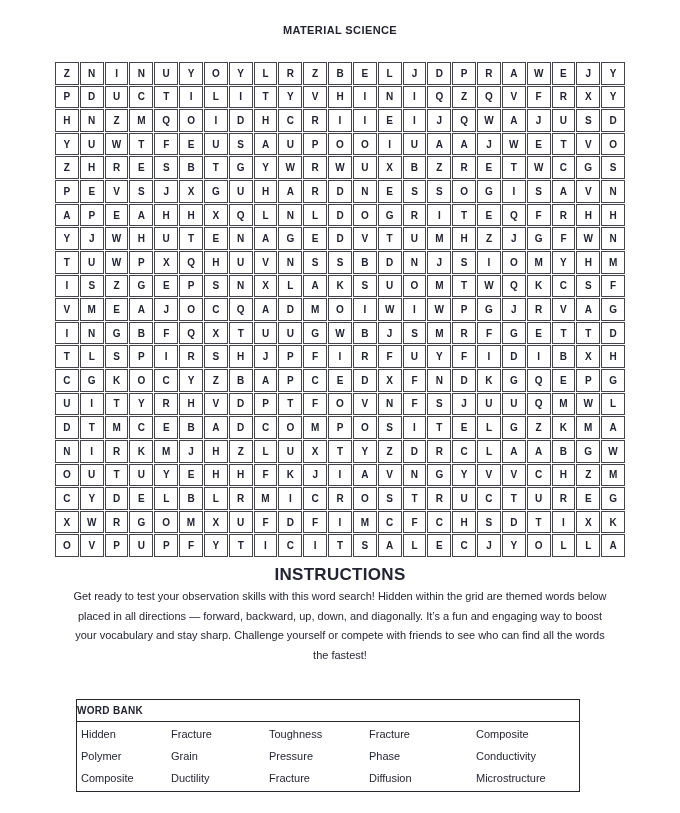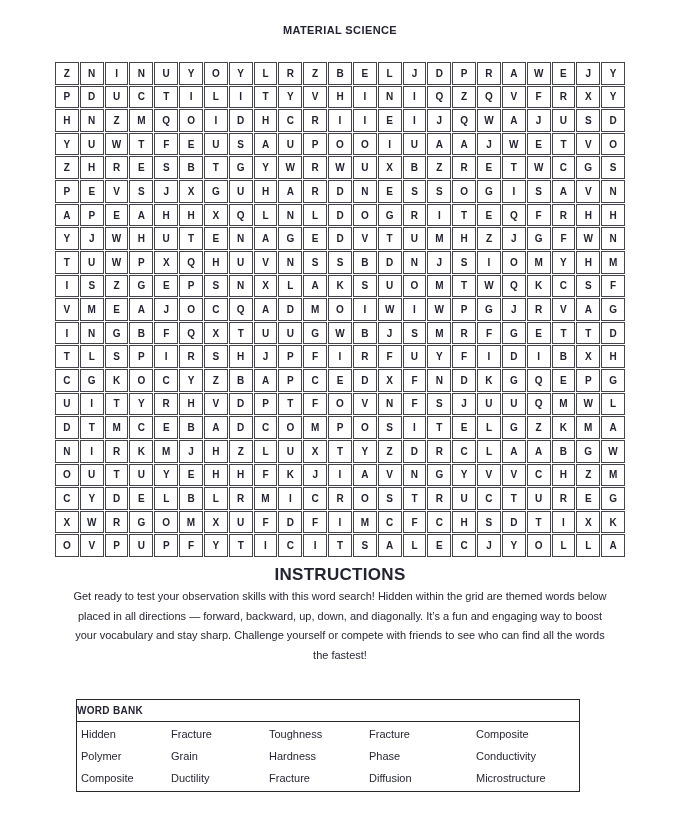--- a/index.html
+++ b/index.html
@@ -563,21 +563,21 @@
   <div class="wordbank">
     <div class="wb-header">WORD BANK</div>
     <div class="wb-body" id="wb-body">
         <div class="wb-word">Hidden</div>
         <div class="wb-word">Fracture</div>
         <div class="wb-word">Toughness</div>
         <div class="wb-word">Fracture</div>
         <div class="wb-word">Composite</div>
         <div class="wb-word">Polymer</div>
         <div class="wb-word">Grain</div>
-        <div class="wb-word">Hardness</div>
+        <div class="wb-word">Pressure</div>
         <div class="wb-word">Phase</div>
         <div class="wb-word">Conductivity</div>
         <div class="wb-word">Composite</div>
         <div class="wb-word">Ductility</div>
         <div class="wb-word">Fracture</div>
         <div class="wb-word">Diffusion</div>
         <div class="wb-word">Microstructure</div>
       </div>
   </div>
 

